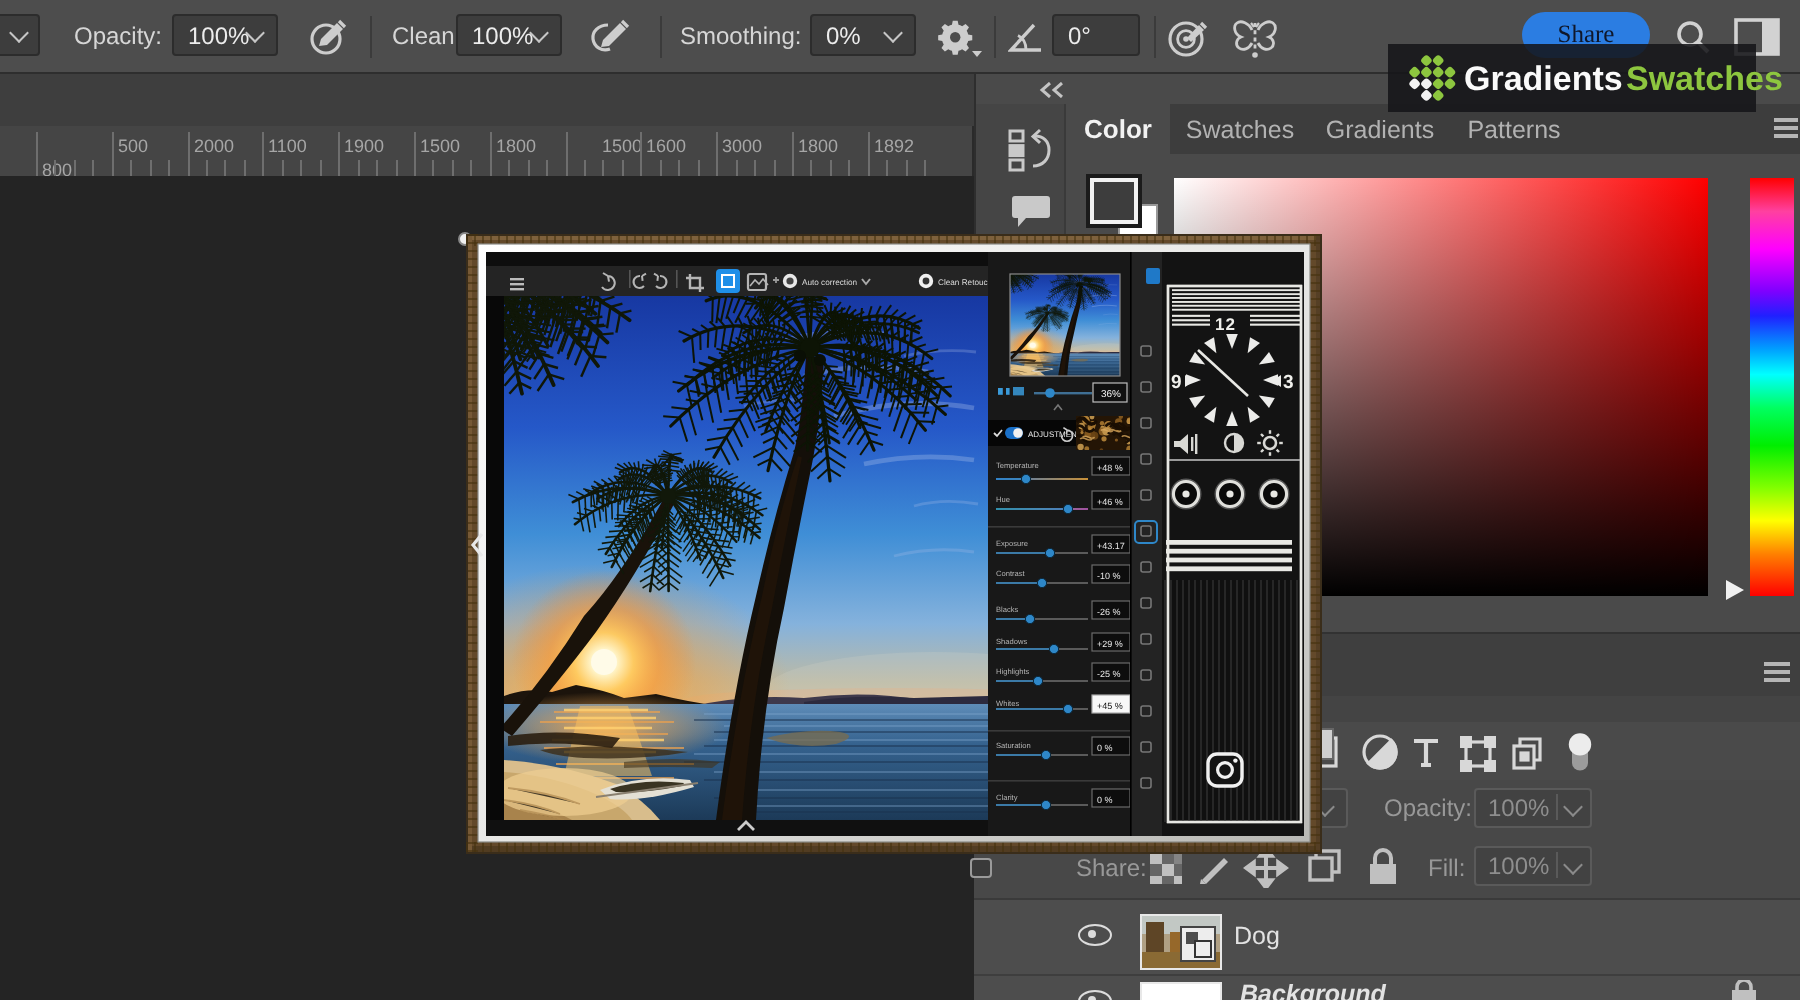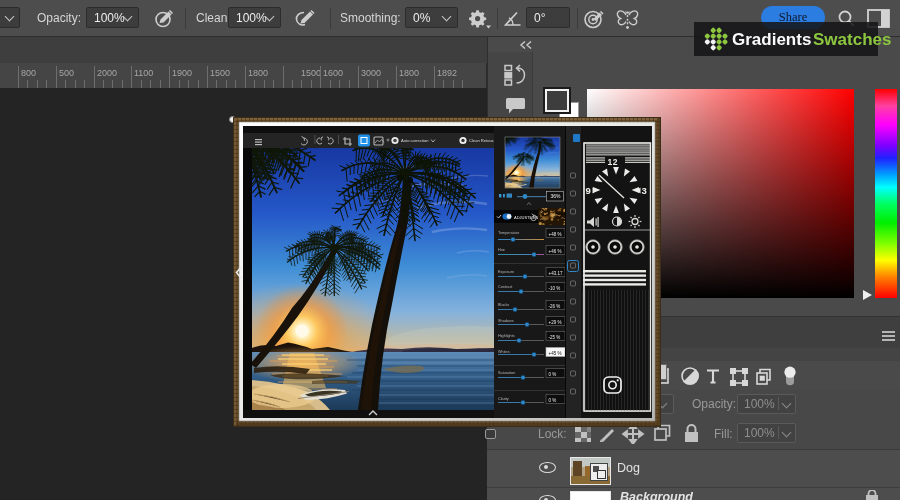--- a/index.html
+++ b/index.html
@@ -102,21 +102,21 @@
 <svg class="abs" style="left:837px;top:9px;" width="19" height="19" viewBox="0 0 19 19">
 <circle cx="8" cy="8" r="5.5" fill="none" stroke="#d2d2d2" stroke-width="1.8"></circle>
 <path d="M12 12 L17 17" stroke="#d2d2d2" stroke-width="2"></path>
   </svg>
 <svg class="abs" style="left:867px;top:9px;" width="23" height="20" viewBox="0 0 23 20">
 <rect x="1" y="1" width="21" height="17" fill="none" stroke="#d2d2d2" stroke-width="1.8"></rect>
 <rect x="14" y="1" width="8" height="17" fill="#d2d2d2"></rect>
   </svg>
 <div class="abs" id="docband"></div>
 <div class="abs" id="ruler">
-<div class="rnum" style="left:21px;">800</div>
+<div class="rnum" style="left:21px;margin-top:12px;">800</div>
 <div class="rtick" style="left:18px;top:3px;height:22px;"></div>
 <div class="rtick" style="left:27px;top:17px;height:8px;"></div>
 <div class="rtick" style="left:37px;top:17px;height:8px;"></div>
 <div class="rtick" style="left:46px;top:17px;height:8px;"></div>
 <div class="rnum" style="left:59px;">500</div>
 <div class="rtick" style="left:56px;top:3px;height:22px;"></div>
 <div class="rtick" style="left:65px;top:17px;height:8px;"></div>
 <div class="rtick" style="left:75px;top:17px;height:8px;"></div>
 <div class="rtick" style="left:84px;top:17px;height:8px;"></div>
 <div class="rnum" style="left:97px;">2000</div>
@@ -183,20 +183,27 @@
           <rect x="2" y="8.8" width="6.5" height="5" fill="#c9c9c9"></rect>
           <rect x="2" y="16" width="6.5" height="5"></rect>
 <path d="M13.5 19 C18.5 19 21.5 15.5 21.5 11 C21.5 6.5 18.5 4 14.5 4"></path>
 <path d="M17 1 L13.5 4.2 L17 7.4"></path>
         </g>
       </svg>
 <svg style="position:absolute;left:16px;top:44px;" width="23" height="20" viewBox="0 0 23 20">
 <path d="M3.5 2 L19.5 2 Q21 2 21 3.5 L21 11.5 Q21 13 19.5 13 L9 13 L5 17.5 L5 13 L3.5 13 Q2 13 2 11.5 L2 3.5 Q2 2 3.5 2 Z" fill="#c9c9c9"></path>
       </svg>
 </div>
+<div id="tabbar">
+<div class="tab active" style="left:0px;width:52px;">Color</div>
+<div class="tab" style="left:52px;width:70px;">Swatches</div>
+<div class="tab" style="left:122px;width:70px;">Gradients</div>
+<div class="tab" style="left:192px;width:64px;">Patterns</div>
+<div style="position:absolute;right:2px;top:7px;width:12px;height:2px;background:#b5b5b5;box-shadow:0 4px 0 #b5b5b5,0 8px 0 #b5b5b5;"></div>
+</div>
 <div id="colorpanel">
 <div id="svsquare"></div>
 <div id="huebar"></div>
 <div style="position:absolute;left:12px;top:12px;width:48px;height:36px;">
 <div style="position:absolute;left:14px;top:13px;width:18px;height:16px;background:#fff;border:1px solid #999;"></div>
 <div style="position:absolute;left:0px;top:0px;width:20px;height:19px;background:#3d3d3d;border:2.5px solid #f2f2f2;outline:2px solid #1b1b1b;"></div>
 </div>
 <div style="position:absolute;left:330px;top:213px;width:0;height:0;border-left:9px solid #f0f0f0;border-top:5px solid transparent;border-bottom:5px solid transparent;"></div>
 </div>
 </div>
@@ -231,21 +238,21 @@
       <span class="chev" style="right:7px;top:5px;border-color:#8a8a8a;"></span>
     </div>
 <div class="graytxt" style="left:205px;top:7px;">Opacity:</div>
 <div class="gbox" style="left:250px;top:4px;width:57px;">
       <span style="position:absolute;left:6px;top:2px;">100%</span>
       <span class="chev" style="right:5px;top:5px;border-color:#8a8a8a;"></span>
       <span style="position:absolute;right:16px;top:2px;width:1px;height:13px;background:#5a5a5a;"></span>
     </div>
 </div>
 <div class="band" style="top:418px;height:31px;background:#484848;border-bottom:1px solid #3a3a3a;">
-<div class="graytxt" style="left:51px;top:9px;">Lock:</div>
+<div class="graytxt" style="left:51px;top:9px;">Share:</div>
 <svg style="position:absolute;left:86px;top:6px;" width="125" height="20" viewBox="0 0 125 20">
 <g fill="#c0c0c0">
 <rect x="2" y="2" width="6" height="6"></rect>
         <rect x="8" y="8" width="6" height="6"></rect>
         <rect x="2" y="14" width="6" height="4"></rect>
         <rect x="14" y="2" width="4" height="6" opacity="0.5"></rect>
         <rect x="8" y="2" width="6" height="6" opacity="0.25"></rect>
         <rect x="2" y="8" width="6" height="6" opacity="0.25"></rect>
         <rect x="14" y="8" width="4" height="6" opacity="0.25"></rect>
         <rect x="8" y="14" width="6" height="4" opacity="0.25"></rect>

